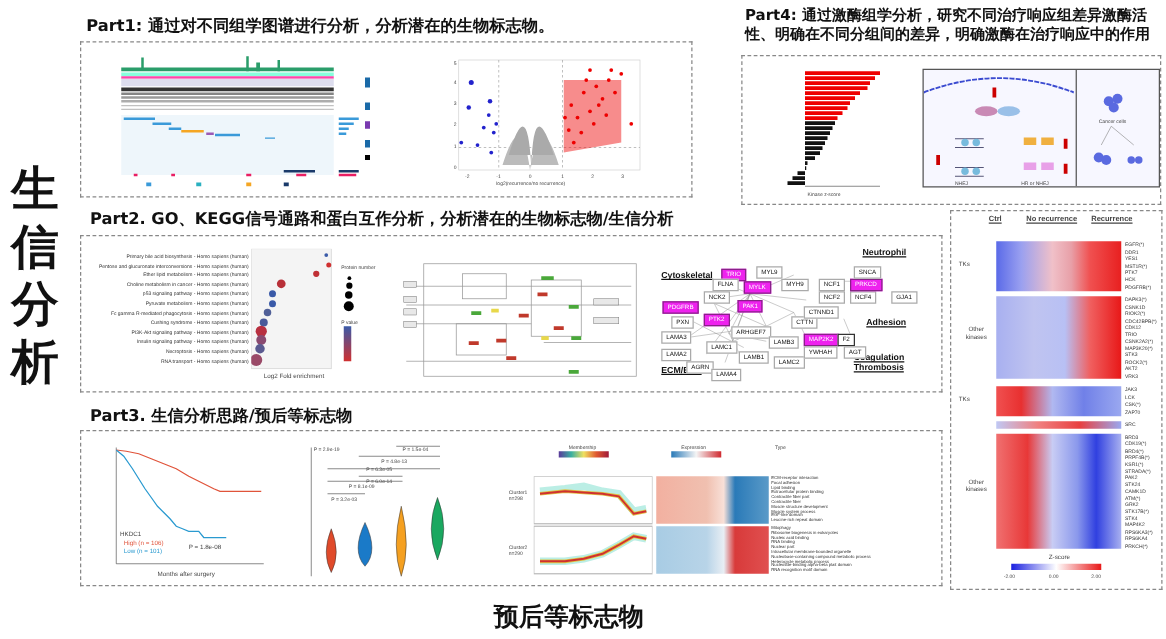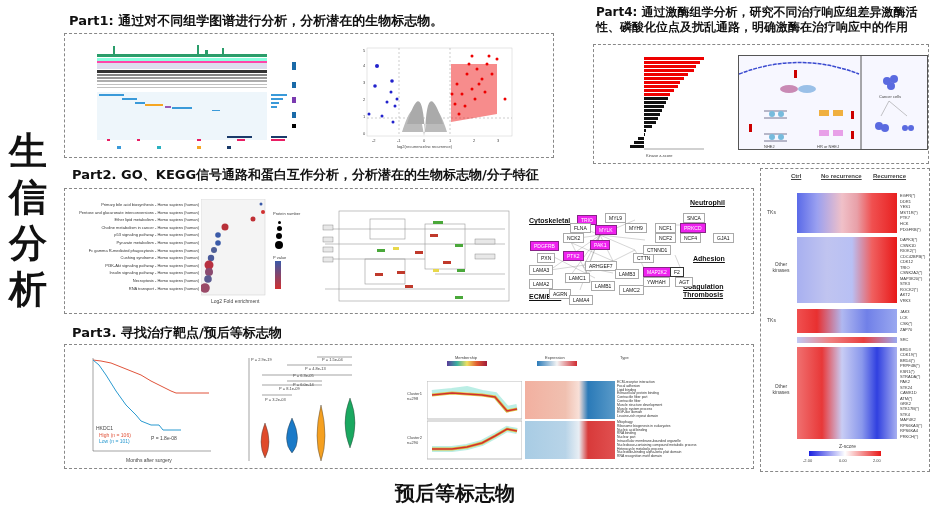--- a/index.html
+++ b/index.html
@@ -137,21 +137,21 @@
           <text x="76" y="98">0</text>
           <text x="102" y="98">1</text>
           <text x="126" y="98">2</text>
           <text x="150" y="98">3</text>
       </g>
     </svg>
     <div class="abs tiny" style="left:50px;top:100px">log2(recurrence/no recurrence)</div>
   </div>
 </div>
 
-<div class="abs sec-title" style="left:596px;top:5px;width:335px;white-space:normal;line-height:15px;font-size:12px">Part4: 通过激酶组学分析，研究不同治疗响应组差异激酶活性、磷酸化位点及扰乱通路，明确激酶在治疗响应中的作用</div>
+<div class="abs sec-title" style="left:596px;top:5px;width:335px;white-space:normal;line-height:15px;font-size:12px">Part4: 通过激酶组学分析，研究不同治疗响应组差异激酶活性、明确在不同分组间的差异，明确激酶在治疗响应中的作用</div>
 <div class="abs box" style="left:593px;top:44px;width:336px;height:120px">
   <svg class="abs" style="left:10px;top:4px" width="100" height="112" viewBox="0 0 100 112">
     <g fill="#e00">
         <rect x="40" y="8" width="62" height="3"></rect>
         <rect x="40" y="12" width="56" height="3"></rect>
         <rect x="40" y="16" width="52" height="3"></rect>
         <rect x="40" y="20" width="50" height="3"></rect>
         <rect x="40" y="24" width="44" height="3"></rect>
         <rect x="40" y="28" width="40" height="3"></rect>
         <rect x="40" y="32" width="36" height="3"></rect>
@@ -216,21 +216,21 @@
         </g>
       <line x1="150" y1="45" x2="142" y2="60" stroke="#888" stroke-width=".5"></line>
         <line x1="150" y1="45" x2="168" y2="60" stroke="#888" stroke-width=".5"></line>
     </svg>
     <div class="abs tiny" style="left:140px;top:38px">Cancer cells</div>
     <div class="abs tiny" style="left:25px;top:88px">NHEJ</div>
     <div class="abs tiny" style="left:78px;top:88px">HR or NHEJ</div>
   </div>
 </div>
 
-<div class="abs sec-title" style="left:72px;top:166px">Part2. GO、KEGG信号通路和蛋白互作分析，分析潜在的生物标志物/分子特征</div>
+<div class="abs sec-title" style="left:72px;top:166px">Part2. GO、KEGG信号通路和蛋白互作分析，分析潜在的生物标志物/生信分析</div>
 <div class="abs box" style="left:64px;top:188px;width:690px;height:126px">
   <div class="abs" style="left:6px;top:4px;width:230px;height:118px">
     <div class="abs" style="left:0;top:8px;width:128px">
       <div class="small" style="font-size:4px;line-height:7.6px;text-align:right;color:#333">
         <div>Primary bile acid biosynthesis - Homo sapiens (human)</div>
           <div>Pentose and glucuronate interconversions - Homo sapiens (human)</div>
           <div>Ether lipid metabolism - Homo sapiens (human)</div>
           <div>Choline metabolism in cancer - Homo sapiens (human)</div>
           <div>p53 signaling pathway - Homo sapiens (human)</div>
           <div>Pyruvate metabolism - Homo sapiens (human)</div>
@@ -369,21 +369,21 @@
     <div class="node hl" style="left:155px;top:28px">PRKCD</div>
     <div class="node" style="left:158px;top:18px">SNCA</div>
     <div class="node" style="left:188px;top:38px">GJA1</div>
     <div class="node hl" style="left:118px;top:72px">MAP2K2</div>
     <div class="node" style="left:118px;top:82px">YWHAH</div>
     <div class="node" style="left:145px;top:72px;border-color:#333">F2</div>
     <div class="node" style="left:150px;top:82px">AGT</div>
   </div>
 </div>
 
-<div class="abs sec-title" style="left:72px;top:324px">Part3. 寻找治疗靶点/预后等标志物</div>
+<div class="abs sec-title" style="left:72px;top:324px">Part3. 生信分析思路/预后等标志物</div>
 <div class="abs box" style="left:64px;top:344px;width:690px;height:125px">
   <div class="abs" style="left:6px;top:8px;width:160px;height:114px">
     <svg width="160" height="114" viewBox="0 0 160 114">
       <line x1="22" y1="5" x2="22" y2="98" stroke="#444" stroke-width=".5"></line>
         <line x1="22" y1="98" x2="140" y2="98" stroke="#444" stroke-width=".5"></line>
       <path d="M22 7 L30 8 L40 10 L50 14 L60 18 L70 22 L80 28 L90 33 L100 38 L105 40 L115 40 L125 40 L138 40" fill="none" stroke="#e0533a" stroke-width="1"></path>
       <path d="M22 7 L28 12 L35 22 L40 30 L45 38 L50 45 L55 52 L60 57 L65 62 L70 68 L75 70 L80 72 L88 72 L92 77 L100 77 L110 77" fill="none" stroke="#2a9ad0" stroke-width="1"></path>
     </svg>
     <div class="abs tiny" style="left:25px;top:72px;font-size:5px">HKDC1</div>
     <div class="abs tiny" style="left:28px;top:79px;font-size:5px;color:#e0533a">High (n = 106)</div>

